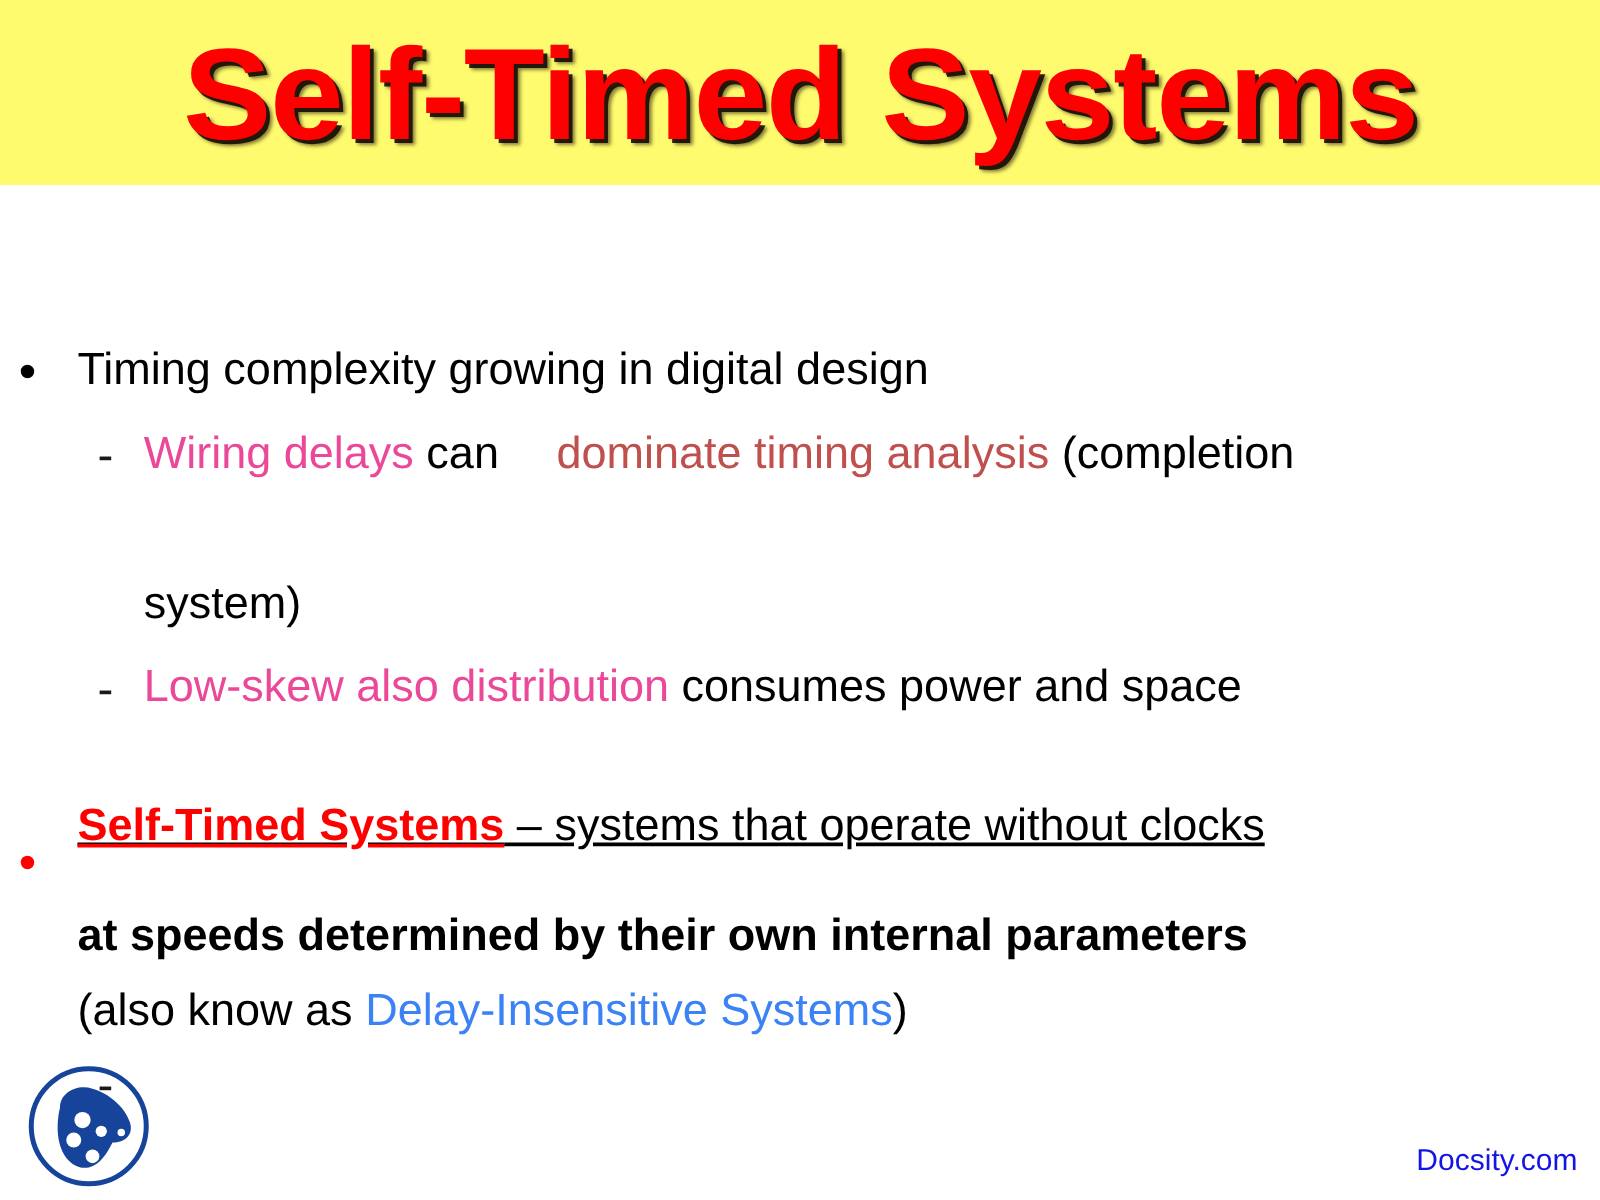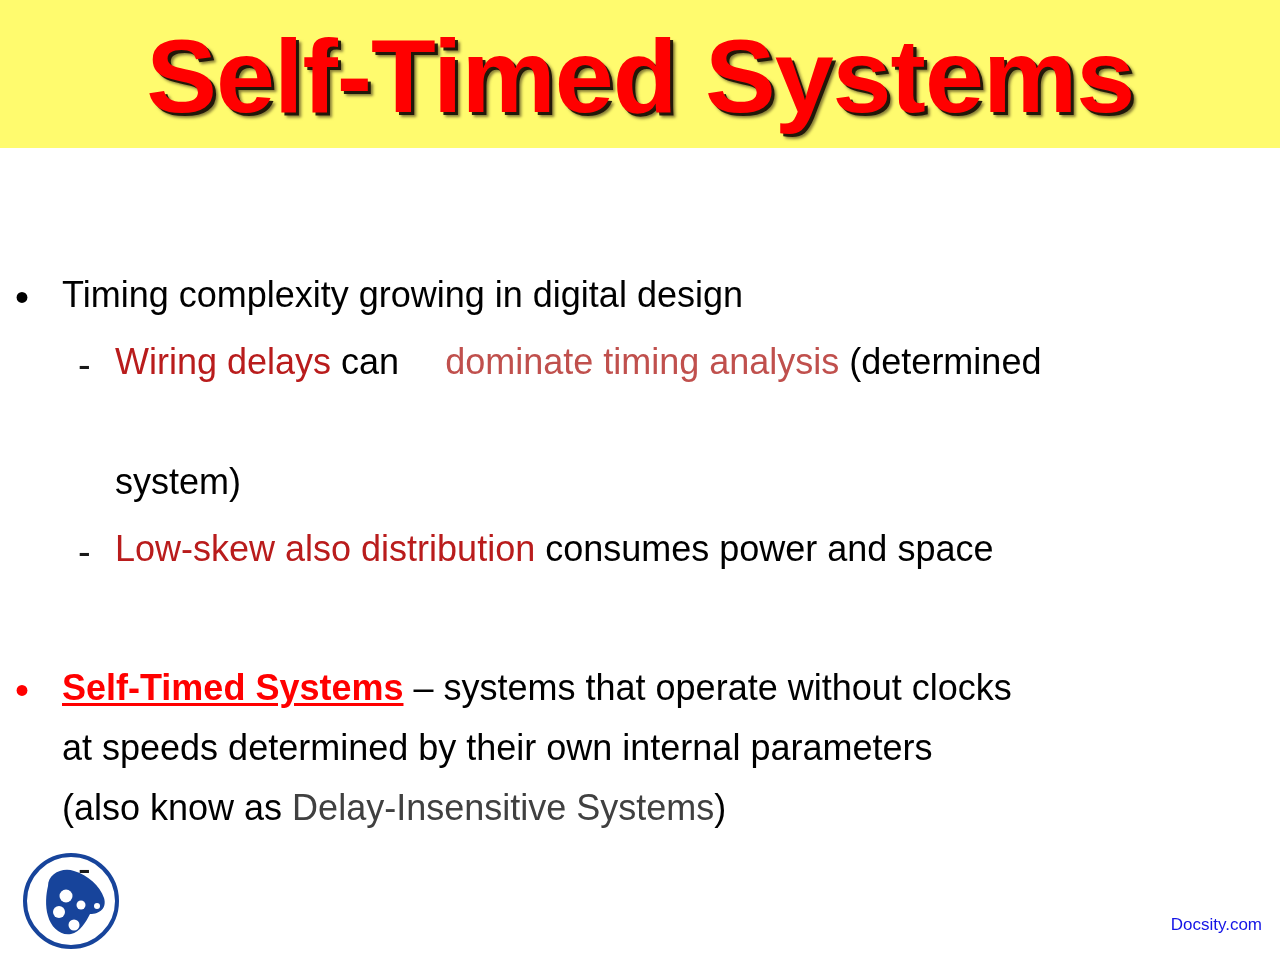--- a/index.html
+++ b/index.html
@@ -68,23 +68,23 @@
   .bullet-dot.black { color: #000000; }
   .bullet-dot.red   { color: #FF0000; }
 
   .dash {
     position: absolute;
     font-size: 38px;
     line-height: 1;
     color: #1a1a1a;
   }
 
-  .red      { color: #b91c1c; }
+  .red      { color: #ec4899; }
   .brick    { color: #C0504D; margin-left: 36px; }
-  .blue     { color: #404040; }
+  .blue     { color: #3b82f6; }
 
   .emph {
     color: #FF0000;
     font-weight: bold;
     text-decoration: underline;
     text-underline-offset: 3px;
   }
 
   
   .docsity-logo {
@@ -94,57 +94,57 @@
     width: 106px;
     height: 106px;
   }
   .docsity-logo svg { display: block; }
 
   .watermark {
     position: absolute;
     right: 18px;
     top: 915px;
     font-family: "Liberation Sans", sans-serif;
-    font-size: 17px;
+    font-size: 24px;
     font-weight: normal;
     color: #1414E6;
     letter-spacing: 0px;
     white-space: nowrap;
   }
 </style>
 </head>
 <body>
 
 <div class="title-banner">
   <div class="title-text">Self-Timed Systems</div>
 </div>
 
 <div class="slide-body">
 
   <span class="bullet-dot black" style="left:15px; top:129px;">•</span>
   <div class="line" style="left:62px; top:129px;">Timing complexity growing in digital design</div>
 
   <span class="dash" style="left:78px; top:198px;">-</span>
   <div class="line" style="left:115px; top:196px;">
-    <span class="red">Wiring delays</span><span> can </span><span class="brick">dominate timing analysis</span><span> (determined</span>
+    <span class="red">Wiring delays</span><span> can </span><span class="brick">dominate timing analysis</span><span> (completion</span>
   </div>
 
 
   <div class="line" style="left:115px; top:316px;">system)</div>
 
   <span class="dash" style="left:78px; top:385px;">-</span>
   <div class="line" style="left:115px; top:383px;">
     <span class="red">Low-skew also distribution</span><span> consumes power and space</span>
   </div>
 
   <span class="bullet-dot red" style="left:15px; top:522px;">•</span>
-  <div class="line" style="left:62px; top:522px;">
+  <div class="line" style="left:62px; top:494px;text-decoration:underline;">
     <span class="emph">Self-Timed Systems</span><span> – systems that operate without clocks</span>
   </div>
-  <div class="line" style="left:62px; top:582px;">at speeds determined by their own internal parameters</div>
+  <div class="line" style="left:62px; top:582px;font-weight:bold;">at speeds determined by their own internal parameters</div>
   <div class="line" style="left:62px; top:642px;">
     <span>(also know as </span><span class="blue">Delay-Insensitive Systems</span><span>)</span>
   </div>
 
   <span class="dash" style="left:78px; top:702px;">-</span>
 
 </div>
 
 <div class="docsity-logo">
   <svg viewBox="0 0 106 106" width="106" height="106" aria-hidden="true">

